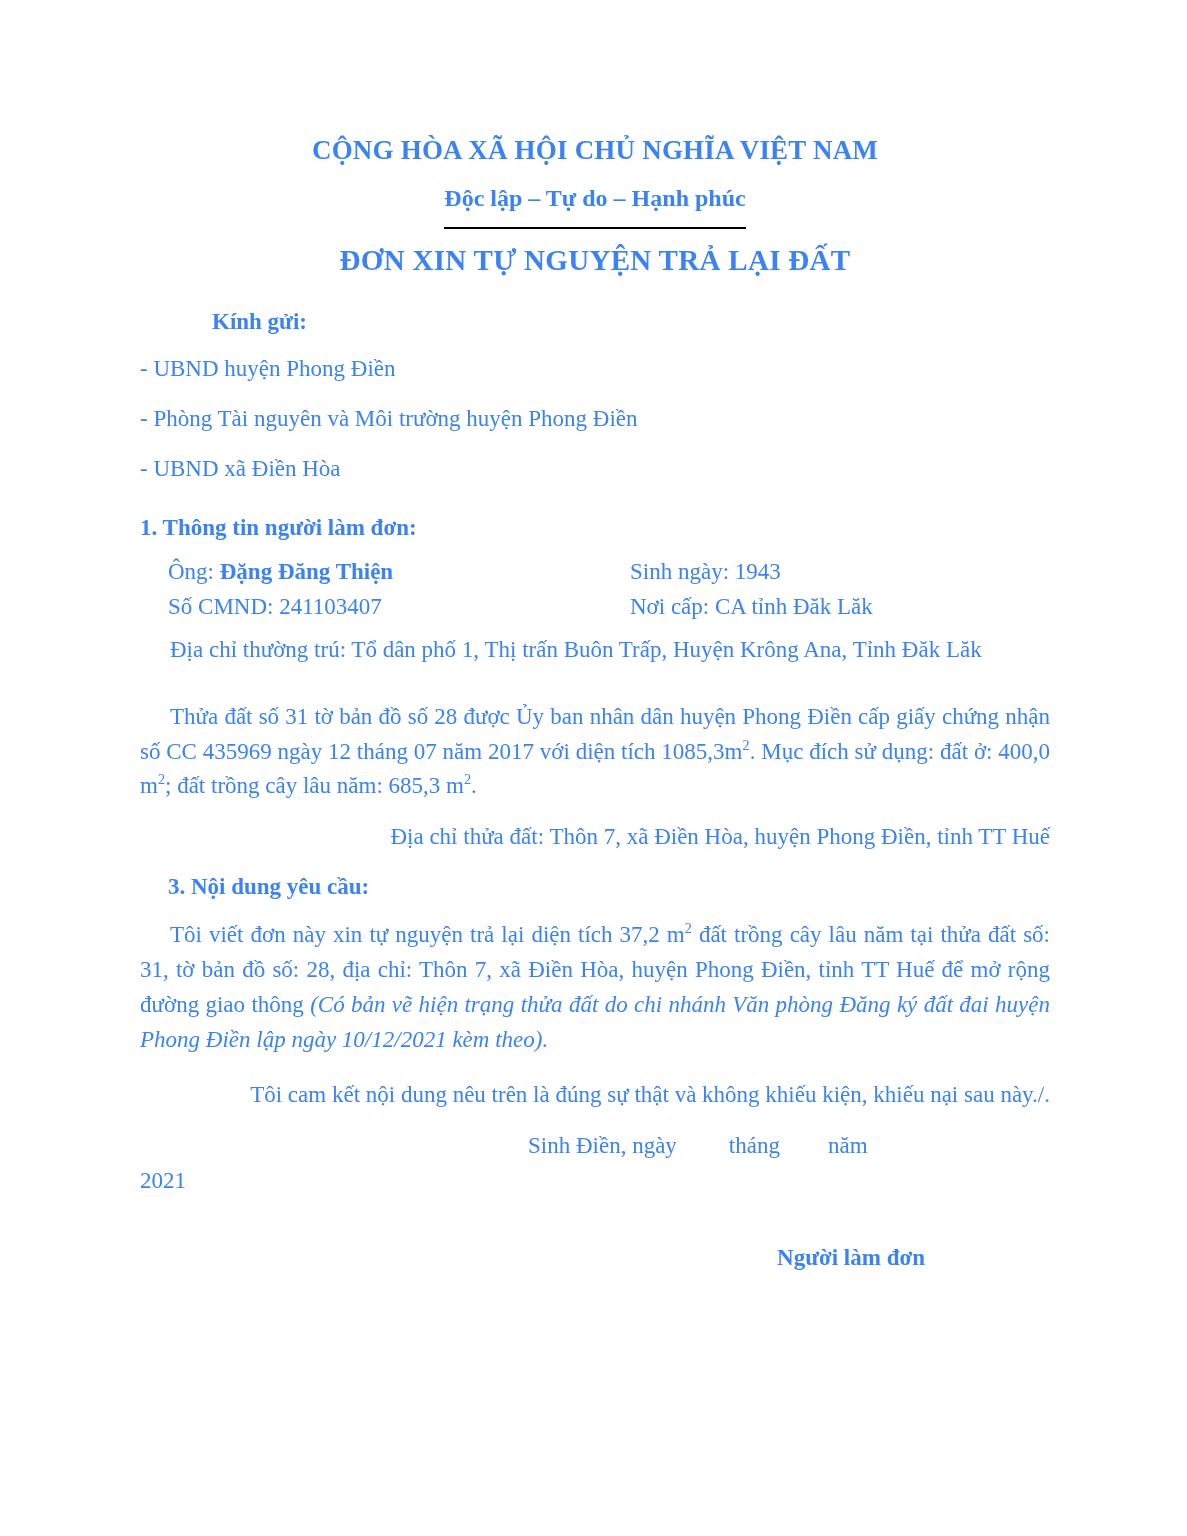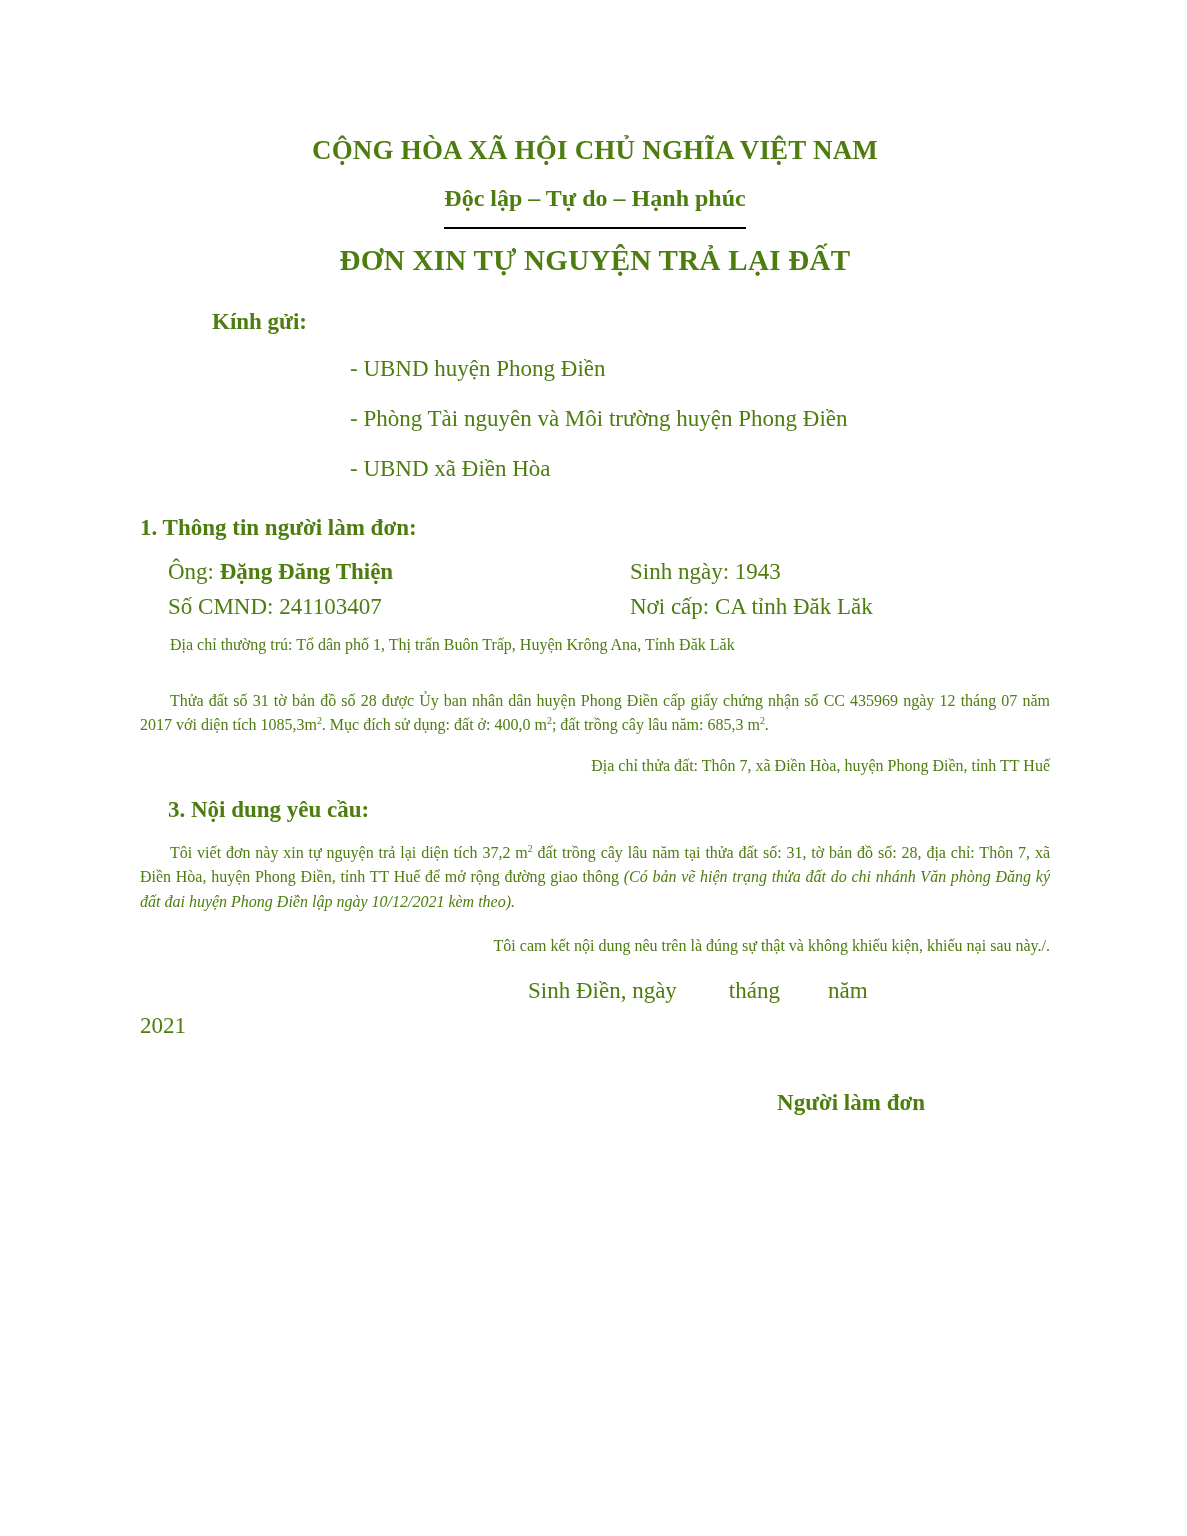--- a/index.html
+++ b/index.html
@@ -9,21 +9,21 @@
     background: #ffffff;
   }
 
   .page {
     position: relative;
     width: 1187px;
     height: 1536px;
     margin: 0 auto;
     background: #ffffff;
     font-family: "Liberation Serif", "DejaVu Serif", serif;
-    color: #4d7c0f;
+    color: #3b82f6;
     overflow: hidden;
     box-sizing: border-box;
     padding: 0;
   }
 
   
   .content {
     position: absolute;
     left: 140px;
     top: 0;
@@ -70,42 +70,41 @@
     margin-left: 72px;
     line-height: 1.3;
   }
 
   .recipient-list {
     margin-top: 17px;
   }
 
   .recipient {
     font-size: 23px;
-    margin-left: 210px;
     line-height: 1.3;
     margin-bottom: 20px;
     white-space: nowrap;
   }
 
   
   .sec-heading {
     font-size: 23px;
     font-weight: bold;
     line-height: 1.35;
   }
   .sec-heading.flush {
     margin-left: 0;
   }
   .sec-heading.indent {
     margin-left: 28px;
   }
 
   
   .para {
-    font-size: 16px;
+    font-size: 23px;
     line-height: 1.52;
     text-align: justify;
     text-justify: inter-word;
   }
   .para.indent-first {
     text-indent: 30px;
   }
   .para.nowrap-line {
     text-align: right;
   }

